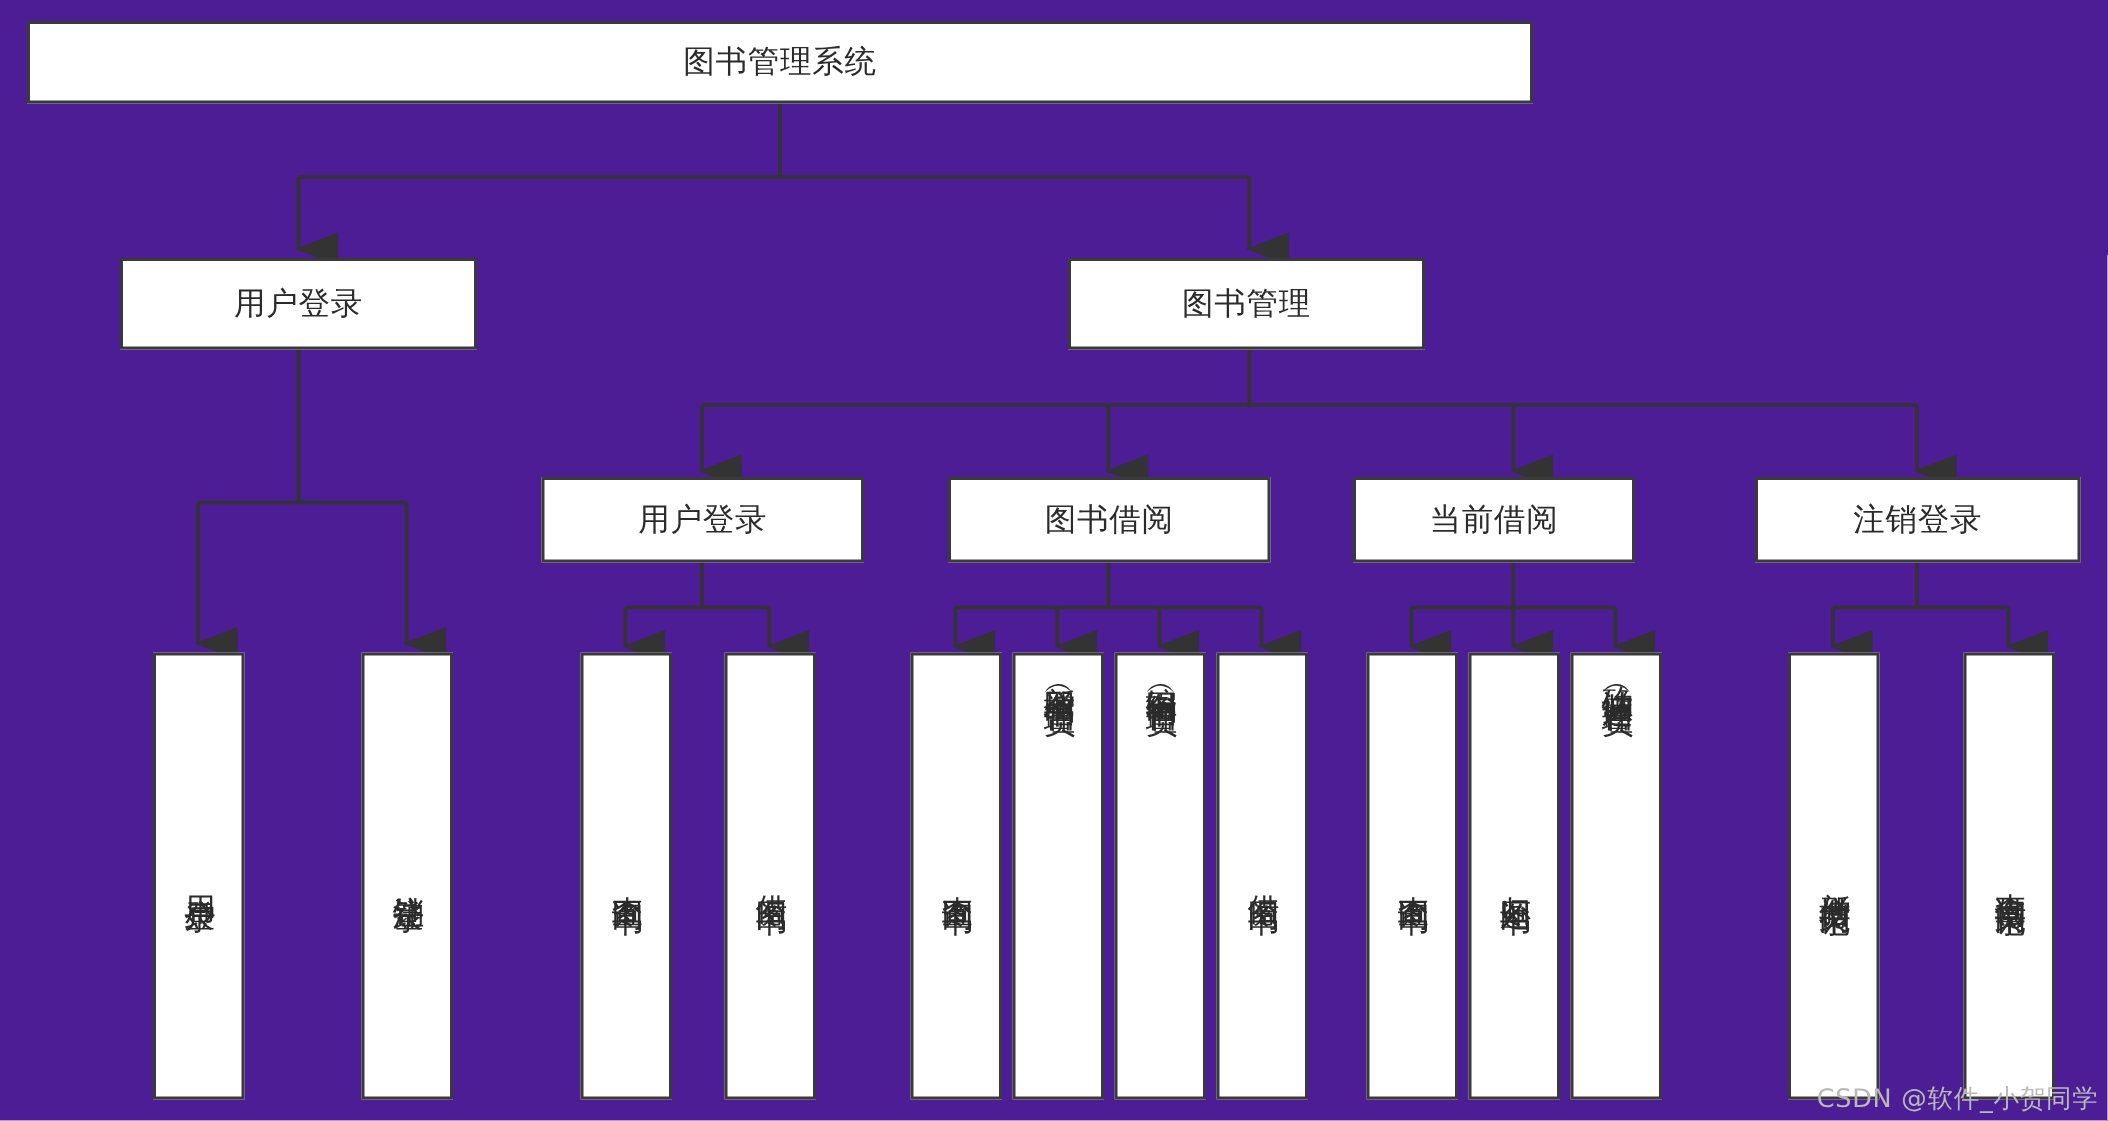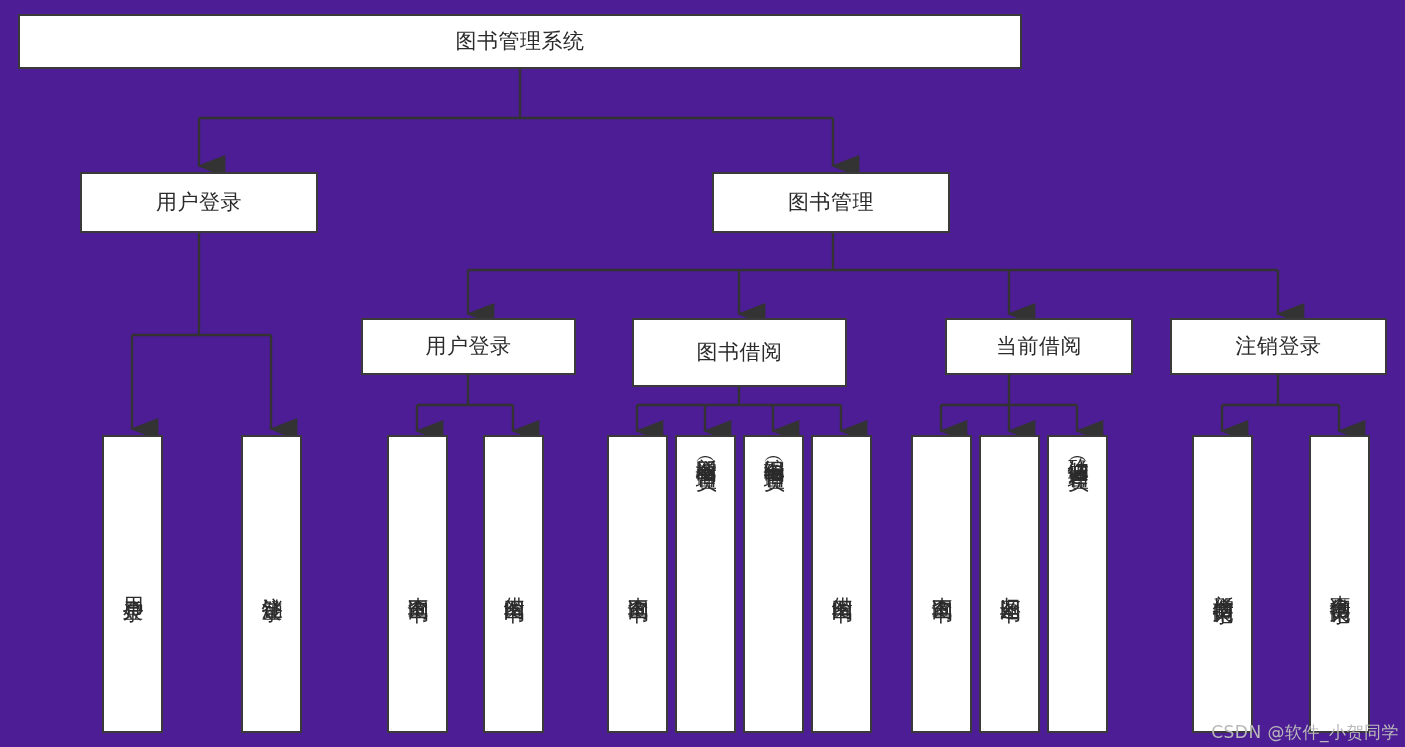--- a/index.html
+++ b/index.html
@@ -143,24 +143,24 @@
   <div class="node horiz" style="left:80px; top:172px; width:238px; height:61px;">
     <span class="label">用户登录</span>
   </div>
   <div class="node horiz" style="left:712px; top:172px; width:238px; height:61px;">
     <span class="label">图书管理</span>
   </div>
 
   <div class="node horiz" style="left:361px; top:318px; width:215px; height:57px;">
     <span class="label">用户登录</span>
   </div>
-  <div class="node horiz" style="left:632px; top:318px; width:215px; height:69px;justify-content:center;">
+  <div class="node horiz" style="left:632px; top:318px; width:215px; height:57px;justify-content:center;">
     <span class="label">图书借阅</span>
   </div>
-  <div class="node horiz" style="left:902px; top:318px; width:188px; height:57px;margin-left:43px;">
+  <div class="node horiz" style="left:902px; top:318px; width:188px; height:57px;">
     <span class="label">当前借阅</span>
   </div>
   <div class="node horiz" style="left:1170px; top:318px; width:217px; height:57px;">
     <span class="label">注销登录</span>
   </div>
 
   <div class="node vert mid" style="left:102px; top:435px; width:61px; height:298px;">
     <span class="label">用户登录</span>
   </div>
   <div class="node vert mid" style="left:241px; top:435px; width:61px; height:298px;">

